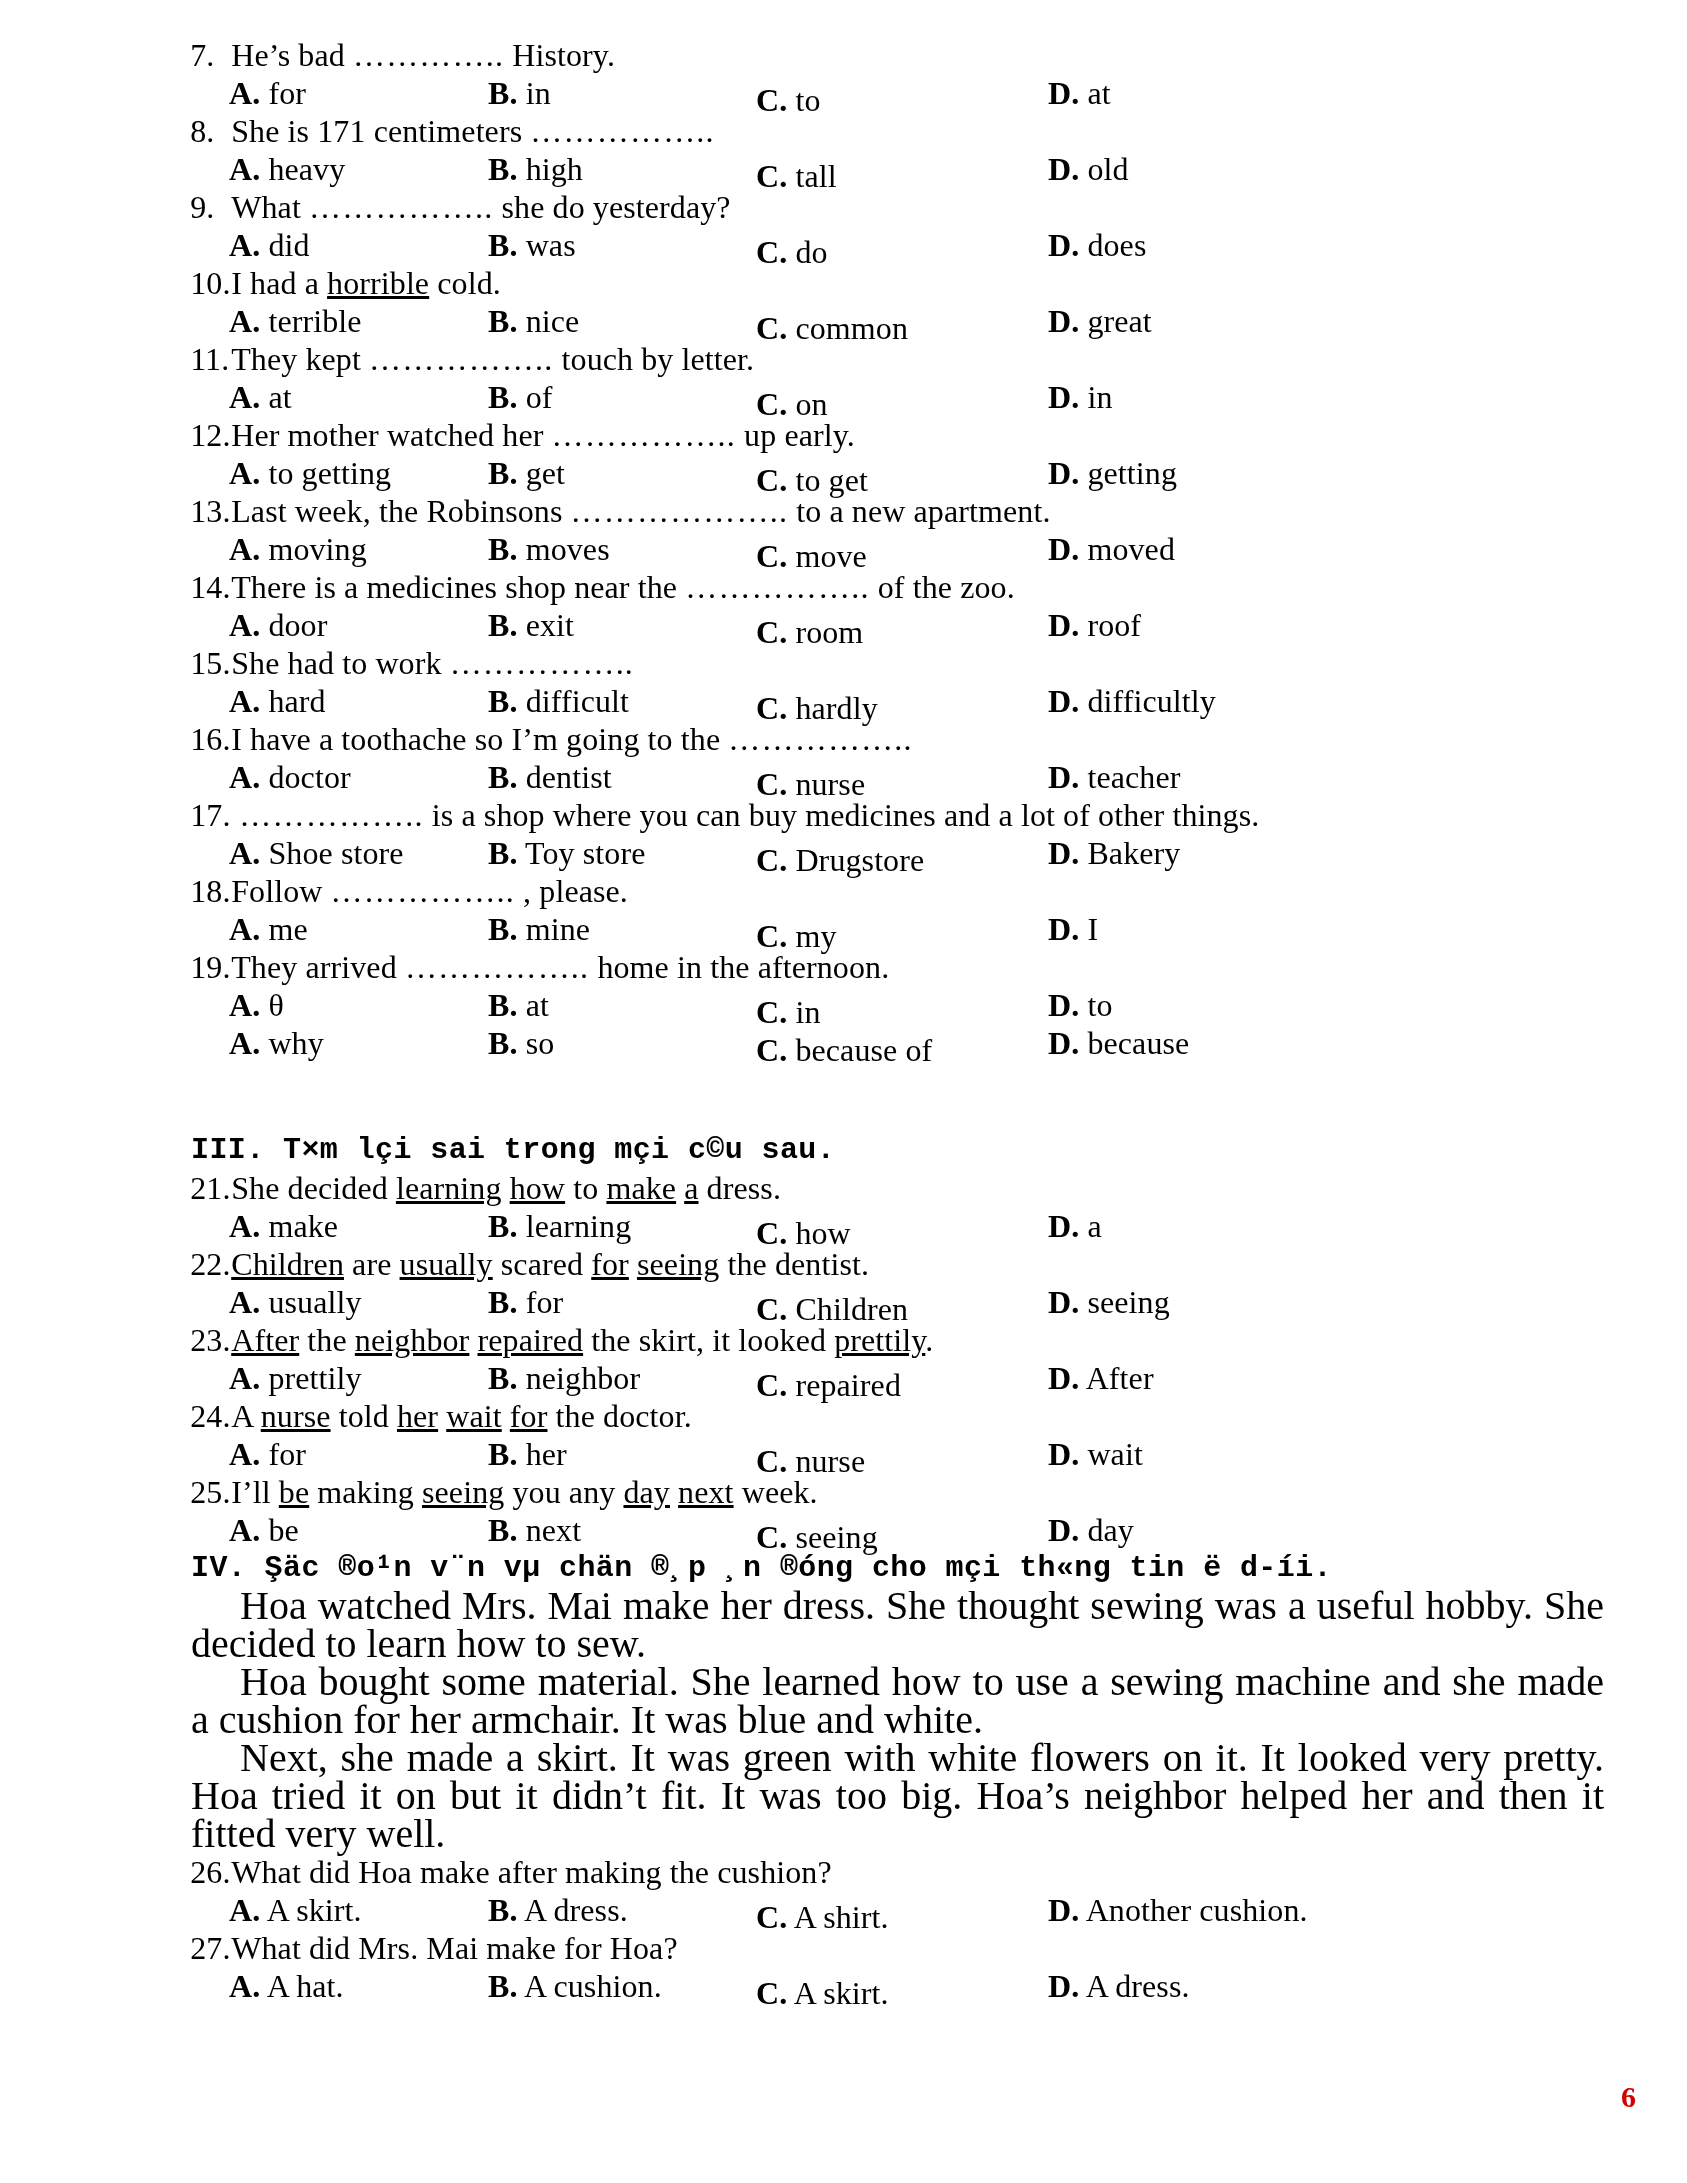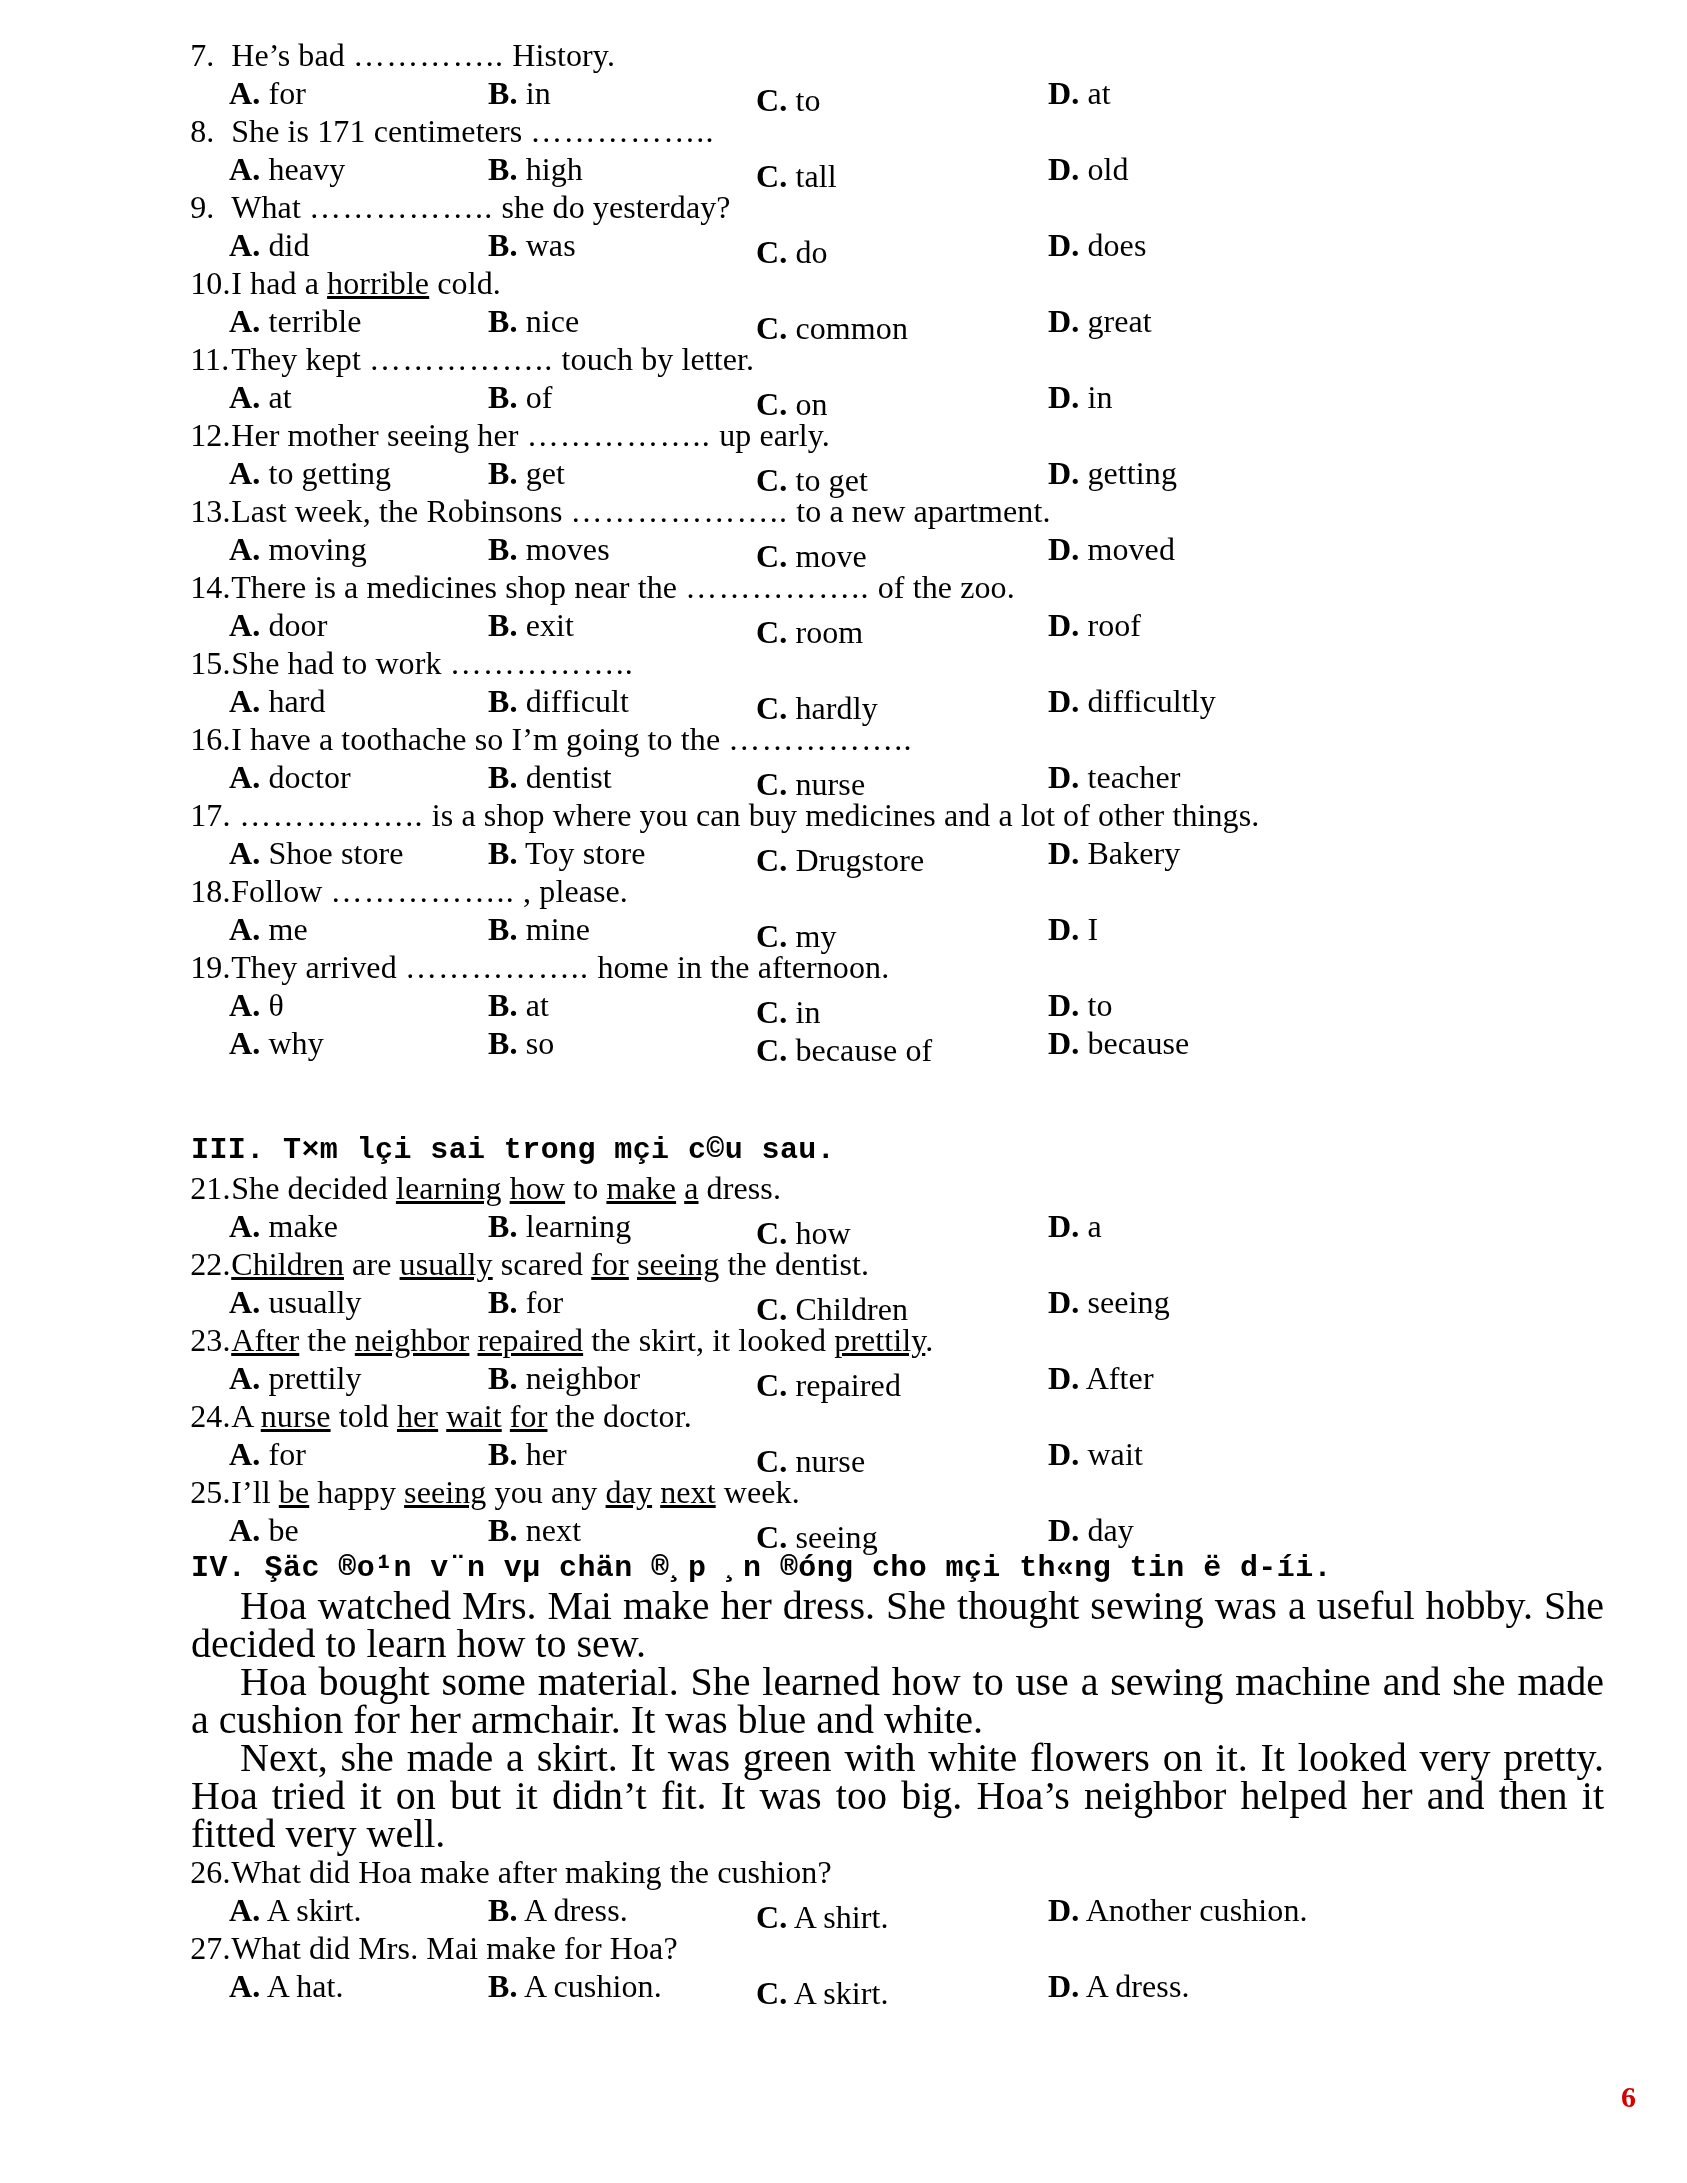--- a/index.html
+++ b/index.html
@@ -150,21 +150,21 @@
         <div class="q">
           <div class="q-stem"><span class="q-num">11.</span><span>They kept </span><span class="dots">……………..</span><span>  touch by letter.</span></div>
           <div class="opts">
             <span class="opt col-a"><span class="L">A.</span><span> at</span></span>
             <span class="opt col-b"><span class="L">B.</span><span> of</span></span>
             <span class="opt col-c"><span class="L">C.</span><span> on</span></span>
             <span class="opt col-d"><span class="L">D.</span><span> in</span></span>
           </div>
         </div>
         <div class="q">
-          <div class="q-stem"><span class="q-num">12.</span><span>Her mother  seeing  her </span><span class="dots">……………..</span><span>   up early.</span></div>
+          <div class="q-stem"><span class="q-num">12.</span><span>Her mother  watched  her </span><span class="dots">……………..</span><span>   up early.</span></div>
           <div class="opts">
             <span class="opt col-a"><span class="L">A.</span><span> to getting</span></span>
             <span class="opt col-b"><span class="L">B.</span><span> get</span></span>
             <span class="opt col-c"><span class="L">C.</span><span> to get</span></span>
             <span class="opt col-d"><span class="L">D.</span><span> getting</span></span>
           </div>
         </div>
         <div class="q">
           <div class="q-stem"><span class="q-num">13.</span><span>Last week, the Robinsons  </span><span class="dots">………………..</span><span>  to a new apartment.</span></div>
           <div class="opts">
@@ -273,21 +273,21 @@
         <div class="q">
           <div class="q-stem"><span class="q-num">24.</span><span>A </span><u class="ul">nurse</u><span> told </span><u class="ul">her</u><span> </span><u class="ul">wait</u><span> </span><u class="ul">for</u><span> the doctor.</span></div>
           <div class="opts">
             <span class="opt col-a"><span class="L">A.</span><span> for</span></span>
             <span class="opt col-b"><span class="L">B.</span><span> her</span></span>
             <span class="opt col-c"><span class="L">C.</span><span> nurse</span></span>
             <span class="opt col-d"><span class="L">D.</span><span> wait</span></span>
           </div>
         </div>
         <div class="q">
-          <div class="q-stem"><span class="q-num">25.</span><span>I’ll </span><u class="ul">be</u><span> happy </span><u class="ul">seeing</u><span>  you any </span><u class="ul">day</u><span> </span><u class="ul">next</u><span> week.</span></div>
+          <div class="q-stem"><span class="q-num">25.</span><span>I’ll </span><u class="ul">be</u><span> making </span><u class="ul">seeing</u><span>  you any </span><u class="ul">day</u><span> </span><u class="ul">next</u><span> week.</span></div>
           <div class="opts">
             <span class="opt col-a"><span class="L">A.</span><span> be</span></span>
             <span class="opt col-b"><span class="L">B.</span><span> next</span></span>
             <span class="opt col-c"><span class="L">C.</span><span> seeing</span></span>
             <span class="opt col-d"><span class="L">D.</span><span> day</span></span>
           </div>
         </div>
       </div>
 
     <div class="sec-head">IV. Şäc ®o¹n v¨n vµ chän ®¸p  ¸n ®óng cho mçi th«ng tin ë d-íi.</div>

